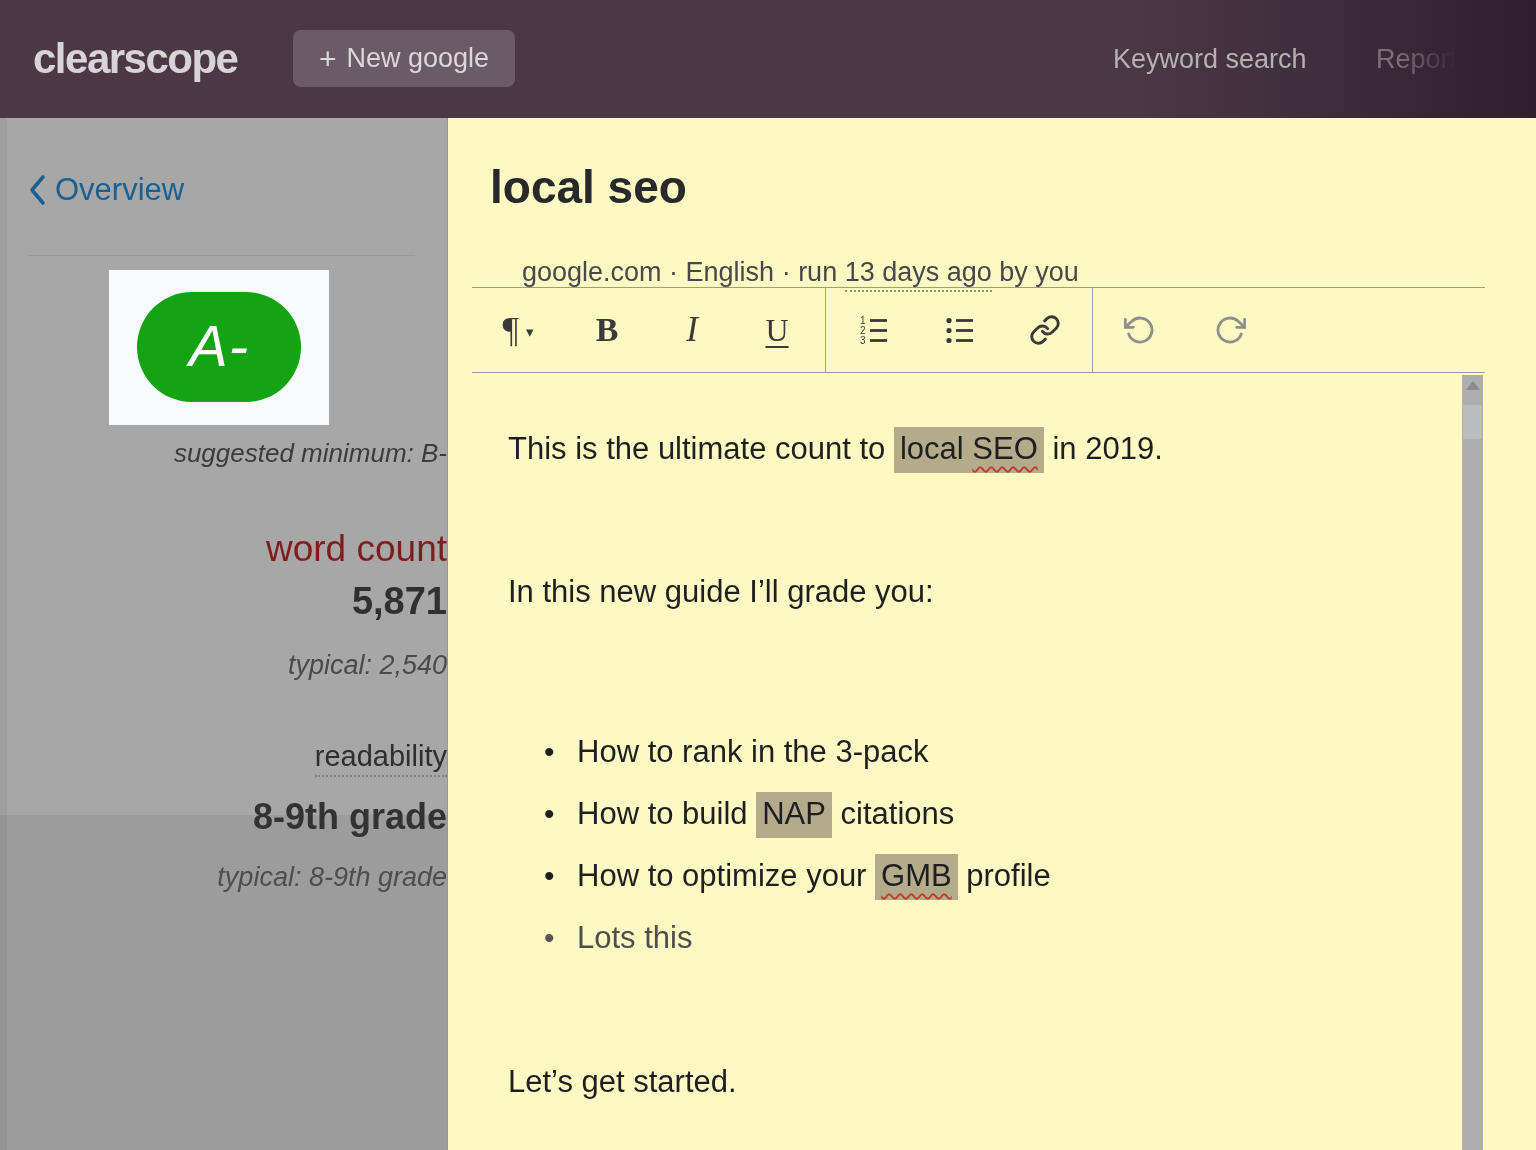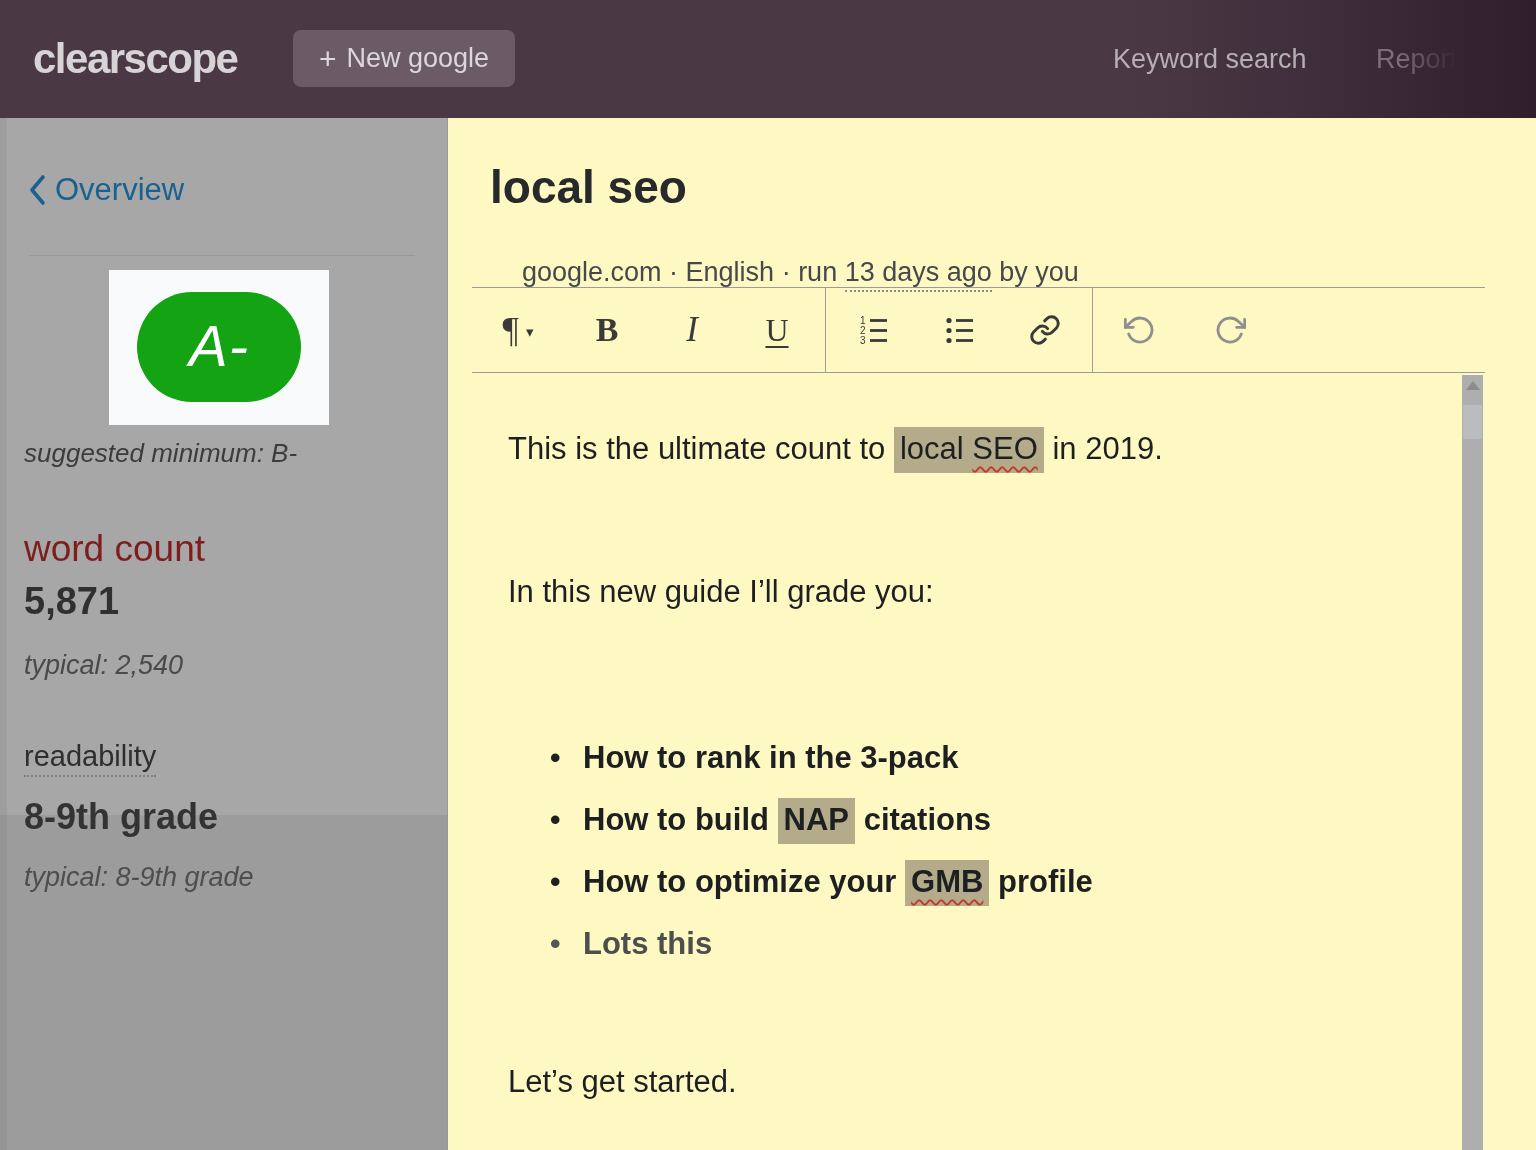--- a/index.html
+++ b/index.html
@@ -55,21 +55,21 @@
     background:#f8fafb;
   }
   .grade-pill{
     position:absolute;left:28px;top:22px;width:164px;height:110px;border-radius:60px;
     display:flex;align-items:center;justify-content:center;
   }
   .grade-pill span{
     color:#ffffff;font-size:58px;font-style:italic;font-weight:400;
     letter-spacing:1px;transform:translateY(-2px);
   }
-  .sb-center{position:absolute;left:0;width:447px;text-align:left;margin-left:24px;}
+  .sb-center{position:absolute;left:0;width:447px;text-align:right;}
   .suggested{top:438px;font-style:italic;font-size:26px;color:#3c3c3c;}
   .metric-label{top:528px;font-size:37px;color:#7f1d1d;}
   .metric-value{top:580px;font-size:38px;font-weight:700;color:#303030;}
   .metric-typical{top:650px;font-size:27px;font-style:italic;color:#4a4a4a;}
   .read-label{top:740px;font-size:29px;color:#2e2e2e;}
   .read-label .dotted{border-bottom:2px dotted #7f7f7f;padding-bottom:3px;cursor:help;}
   .read-value{top:796px;font-size:36px;font-weight:700;color:#333333;}
   .read-typical{top:862px;font-size:27px;font-style:italic;color:#4e4e4e;}
 
   
@@ -104,21 +104,21 @@
   .sep1{left:353px;} .sep2{left:620px;}
   .tb-ol{left:380px;} .tb-ul{left:466px;} .tb-link{left:551px;}
   .tb-undo{left:646px;color:#8f8f8f;} .tb-redo{left:736px;color:#8f8f8f;}
   .tb-btn svg{display:block;}
 
   
   .editor{position:absolute;left:0;top:255px;width:1013px;height:777px;cursor:text;}
   .editor p{margin:0;position:absolute;left:60px;font-size:31px;line-height:40px;color:#1e1f21;white-space:nowrap;}
   .p1{top:56px;}
   .p2{top:199px;}
-  .ed-list{list-style:none;margin:16px;padding:0;position:absolute;left:60px;top:349px;font-weight:bold;}
+  .ed-list{list-style:none;margin:10px;padding:0;position:absolute;left:60px;top:349px;}
   .ed-list li{
     position:relative;height:40px;margin-bottom:22px;padding-left:59px;
     font-size:31px;line-height:40px;color:#1e1f21;white-space:nowrap;
   }
   .ed-list li::before{
     content:"•";position:absolute;left:26px;top:0;font-size:30px;color:#1f1f1f;
   }
   .ed-list li.muted{color:#4e4e4e;}
   .ed-list li.muted::before{color:#555555;}
   .hl{background:#b4ab8a;padding:4px 6px 7px;}

